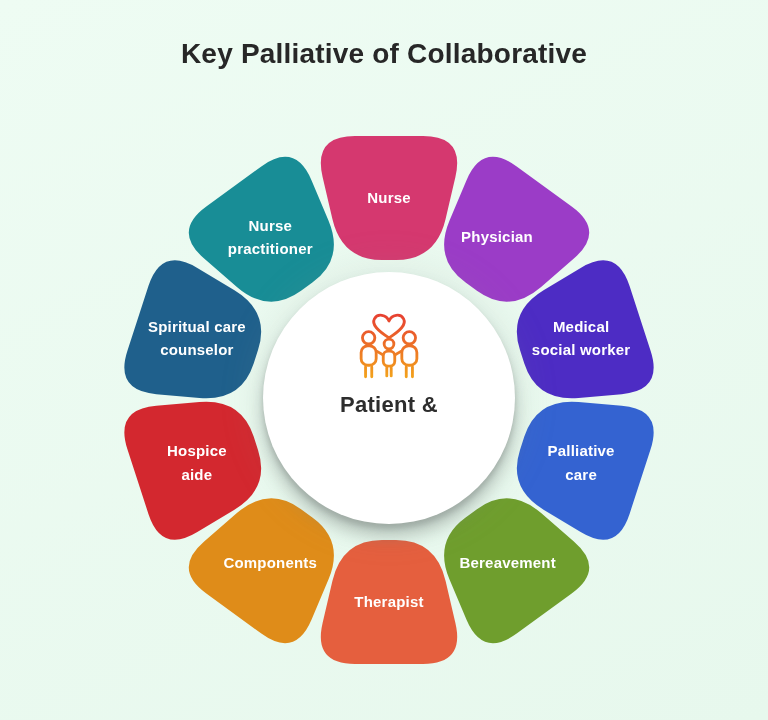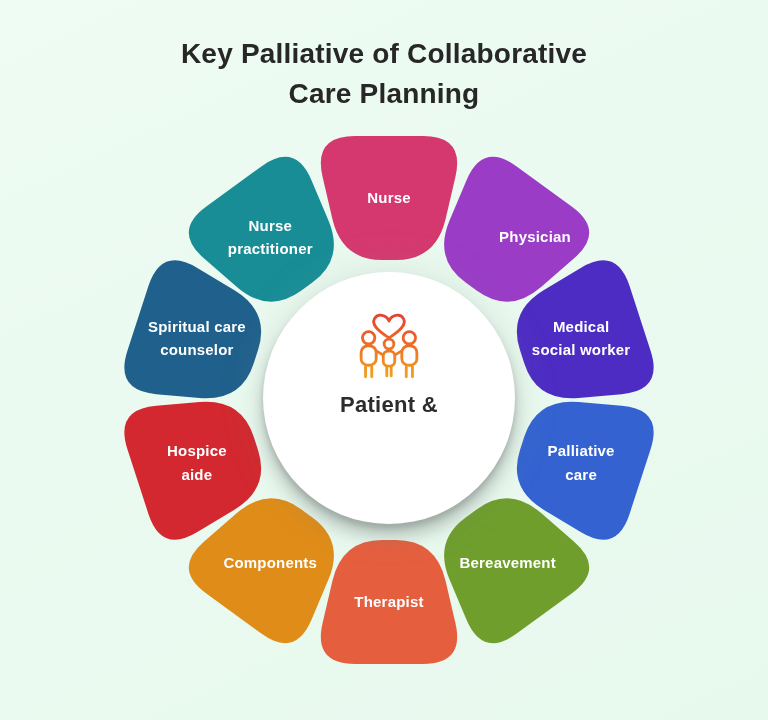--- a/index.html
+++ b/index.html
@@ -50,21 +50,20 @@
     font-size:11px;color:#8fa094;letter-spacing:3px;font-weight:bold;
   }
 </style>
 </head>
 <body>
 
 <div class="canvas">
 
   <div class="title">
     <div>Key Palliative of Collaborative</div>
-    <div>Care Planning</div>
   </div>
 
   <svg class="ring" width="768" height="720" viewBox="0 0 768 720" aria-hidden="true">
     <defs>
       <path id="wedge" d="M -34 -264
                           L 34 -264
                           Q 76 -264 66.4 -223.1
                           L 56.6 -180.9
                           Q 47 -140 7 -140
                           L -7 -140
@@ -83,21 +82,21 @@
         <use href="#wedge" xlink:href="#wedge" transform="rotate(252)" fill="#d3282f"></use>
         <use href="#wedge" xlink:href="#wedge" transform="rotate(288)" fill="#1f608c"></use>
         <use href="#wedge" xlink:href="#wedge" transform="rotate(324)" fill="#188d96"></use>
       </g>
   </svg>
 
   <div class="labels-layer" id="labels-layer">
       <div class="seg-label" style="left: 389px; top: 198px;">
         <div>Nurse</div>
       </div>
-      <div class="seg-label" style="left: 535px; top: 236.579px;">
+      <div class="seg-label" style="left: 497px; top: 236.579px;">
         <div>Physician</div>
       </div>
       <div class="seg-label" style="left: 581.113px; top: 337.579px;">
         <div>Medical</div>
         <div>social worker</div>
       </div>
       <div class="seg-label" style="left: 581.113px; top: 462.421px;">
         <div>Palliative</div>
         <div>care</div>
       </div>

